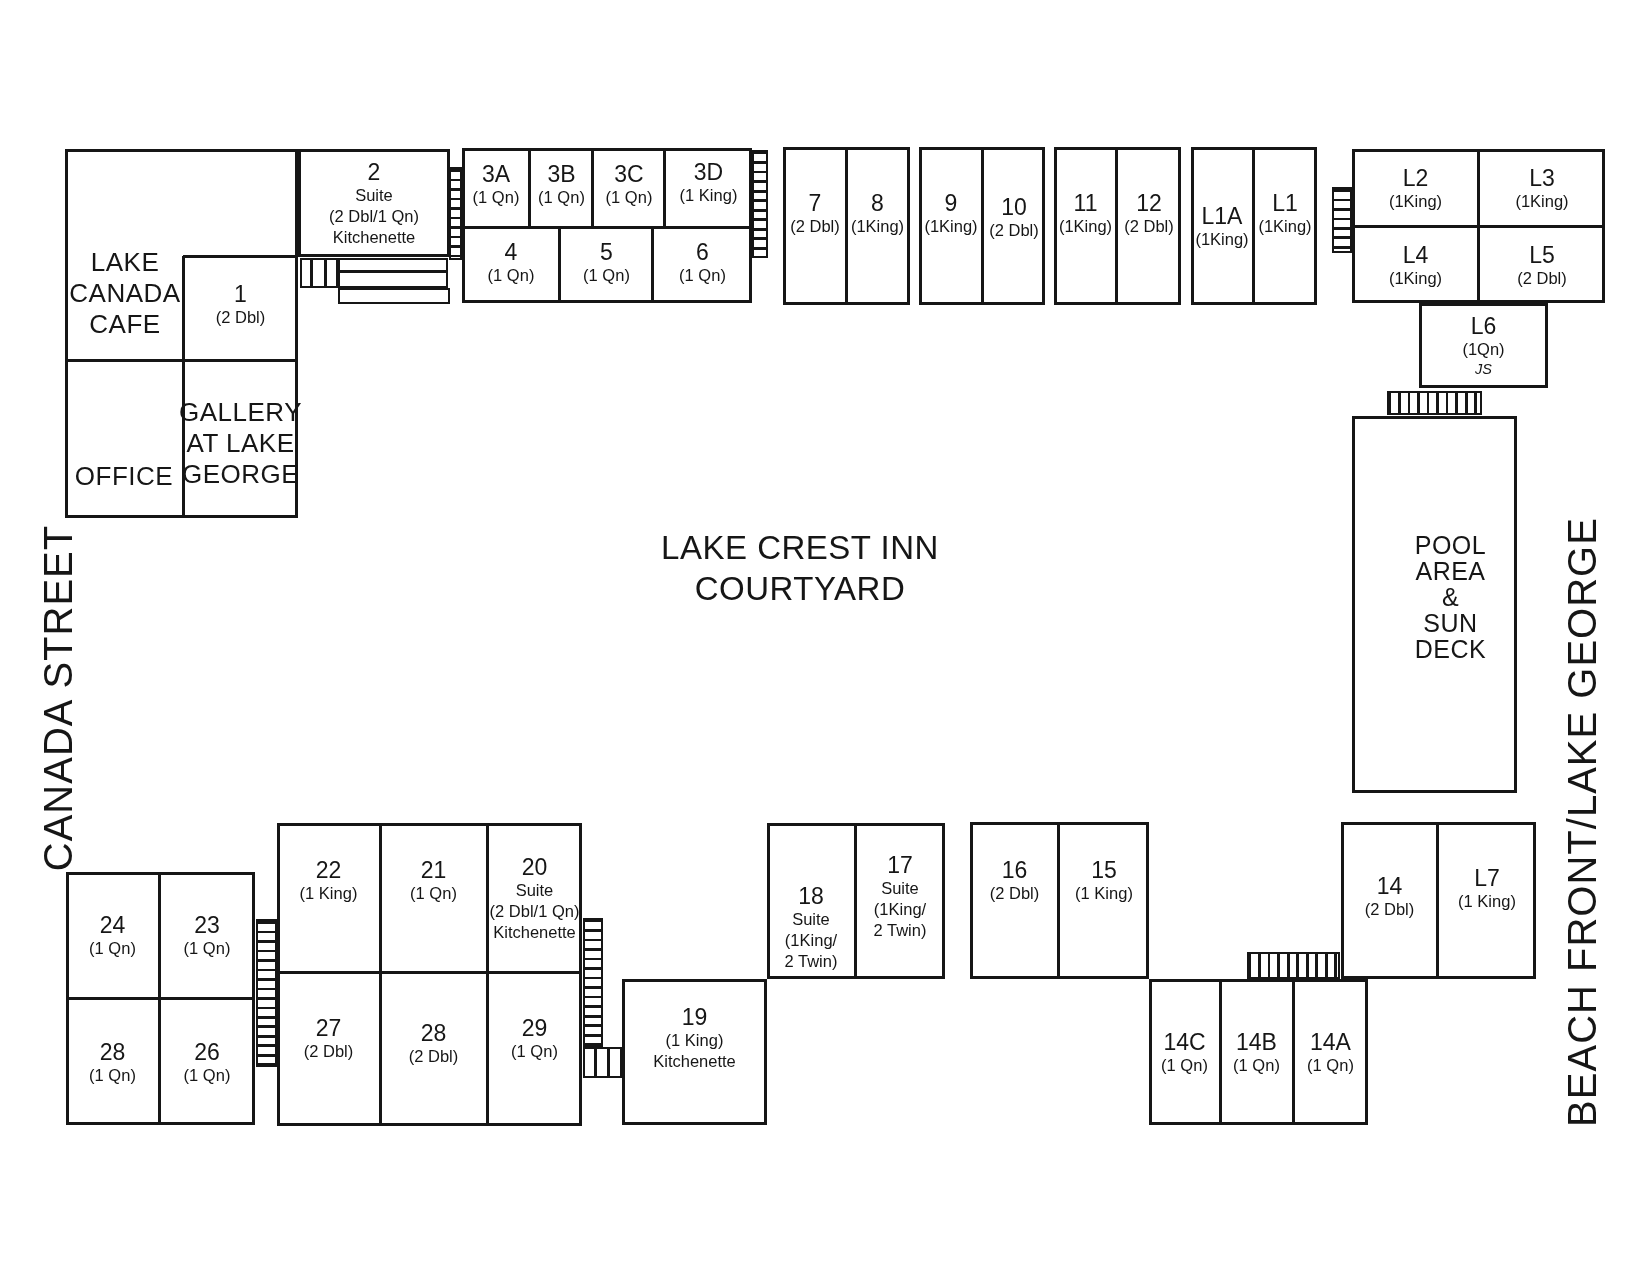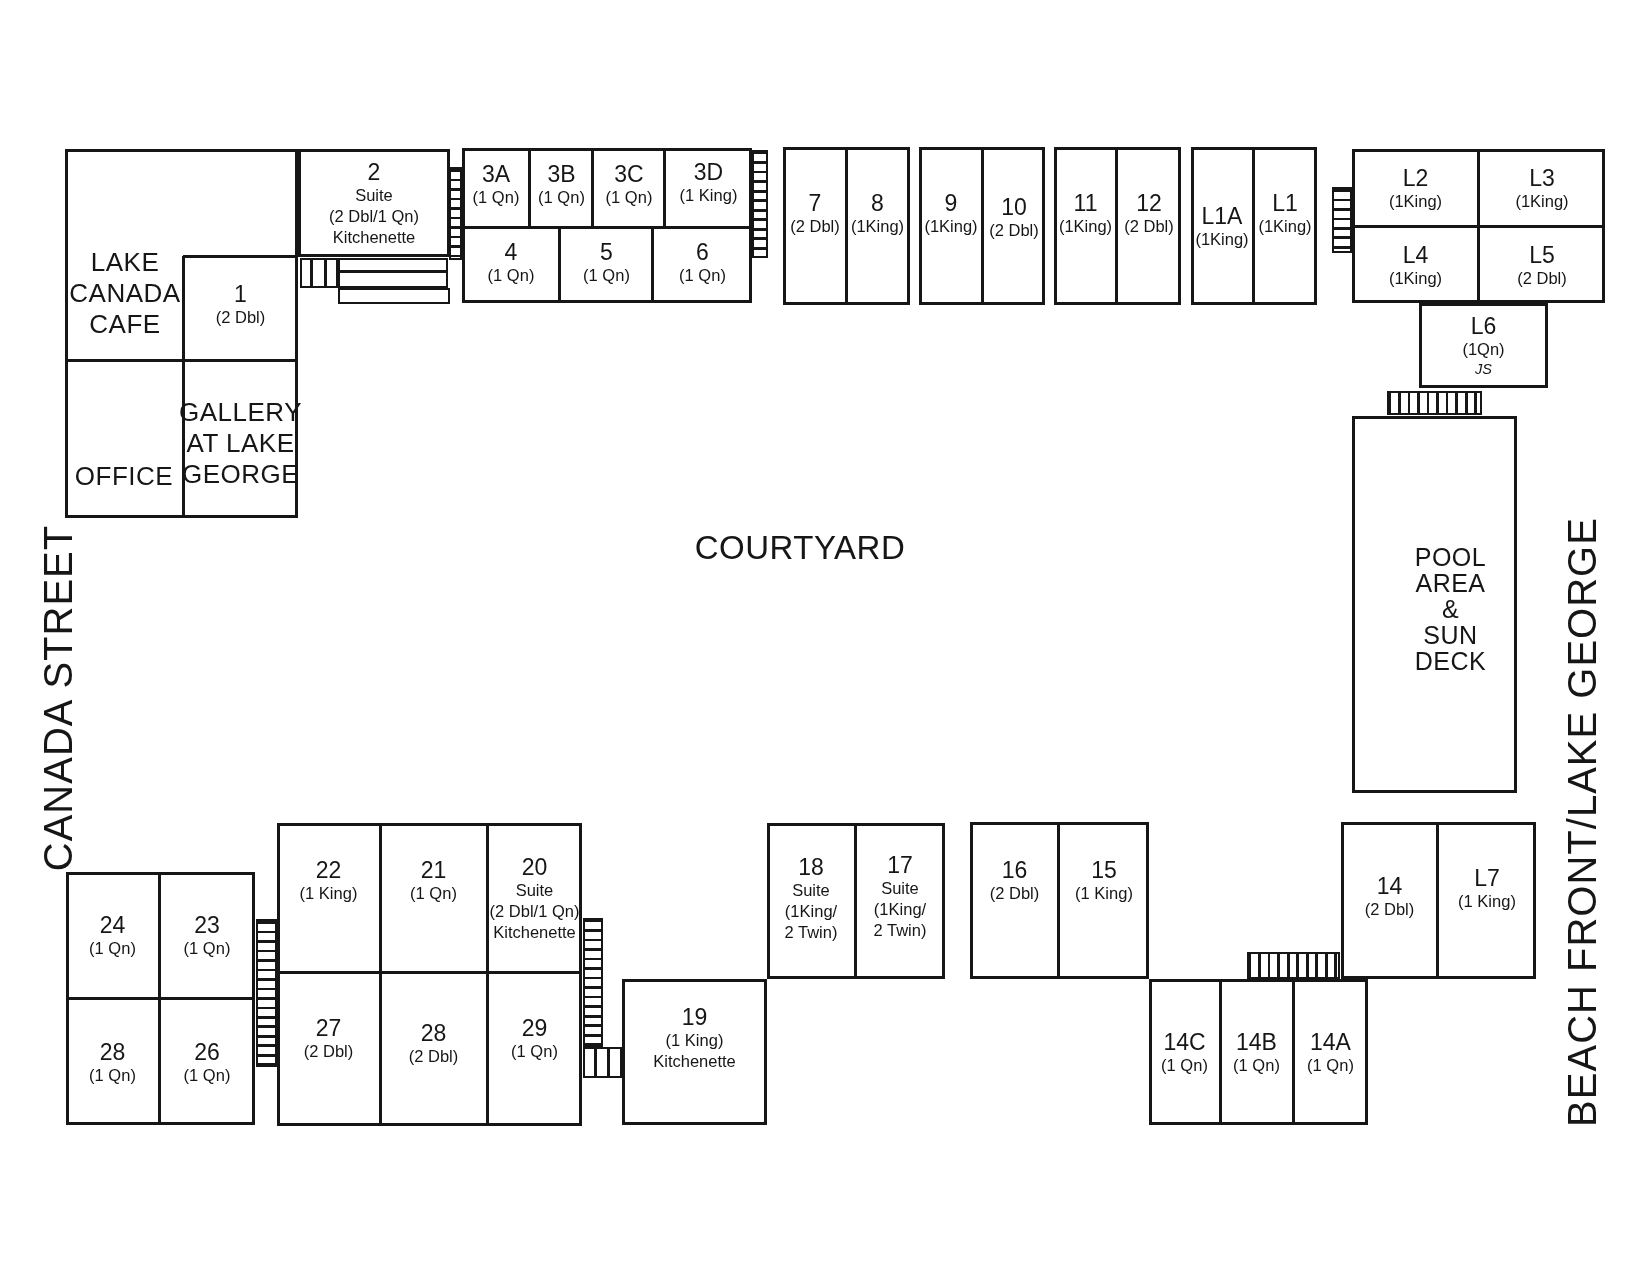--- a/index.html
+++ b/index.html
@@ -176,29 +176,30 @@
   </div>
 
   <div class="rect" style="left:1419px;top:303px;width:129px;height:85px"></div>
   <div class="lbl" style="left:1419px;top:303px;width:129px;height:85px">
     <span class="num">L6</span>
     <span class="typ">(1Qn)</span>
     <span class="typ js">JS</span>
   </div>
 
   <div class="rect" style="left:1352px;top:416px;width:165px;height:377px"></div>
-  <div class="lbl" style="left:1352px;top:428px;width:197px;height:377px;padding-bottom:16px">
+  <div class="lbl" style="left:1352px;top:416px;width:197px;height:377px;padding-bottom:16px">
     <span class="pool-line">POOL</span>
     <span class="pool-line">AREA</span>
     <span class="pool-line">&amp;</span>
     <span class="pool-line">SUN</span>
     <span class="pool-line">DECK</span>
   </div>
 
   <div class="courtyard">
+    <div>LAKE CREST INN</div>
     <div>COURTYARD</div>
   </div>
 
   <div class="street" style="left:-92px;top:658px;width:300px;height:80px">
     <span>CANADA STREET</span>
   </div>
   <div class="street" style="left:1132px;top:782px;width:900px;height:80px">
     <span>BEACH FRONT/LAKE GEORGE</span>
   </div>
 
@@ -259,21 +260,21 @@
 
   <div class="rect" style="left:622px;top:979px;width:145px;height:146px"></div>
   <div class="lbl" style="left:622px;top:979px;width:145px;height:146px;padding-bottom:28px">
     <span class="num">19</span>
     <span class="typ">(1 King)</span>
     <span class="typ">Kitchenette</span>
   </div>
 
   <div class="rect" style="left:767px;top:823px;width:178px;height:156px"></div>
   <div class="vl" style="left:854px;top:823px;height:156px"></div>
-  <div class="lbl" style="left:767px;top:823px;width:88px;height:172px;padding-bottom:22px">
+  <div class="lbl" style="left:767px;top:852px;width:88px;height:172px;padding-bottom:22px">
     <span class="num">18</span>
     <span class="typ">Suite</span>
     <span class="typ">(1King/</span>
     <span class="typ">2 Twin)</span>
   </div>
   <div class="lbl" style="left:855px;top:823px;width:90px;height:156px;padding-bottom:10px">
     <span class="num">17</span>
     <span class="typ">Suite</span>
     <span class="typ">(1King/</span>
     <span class="typ">2 Twin)</span>

